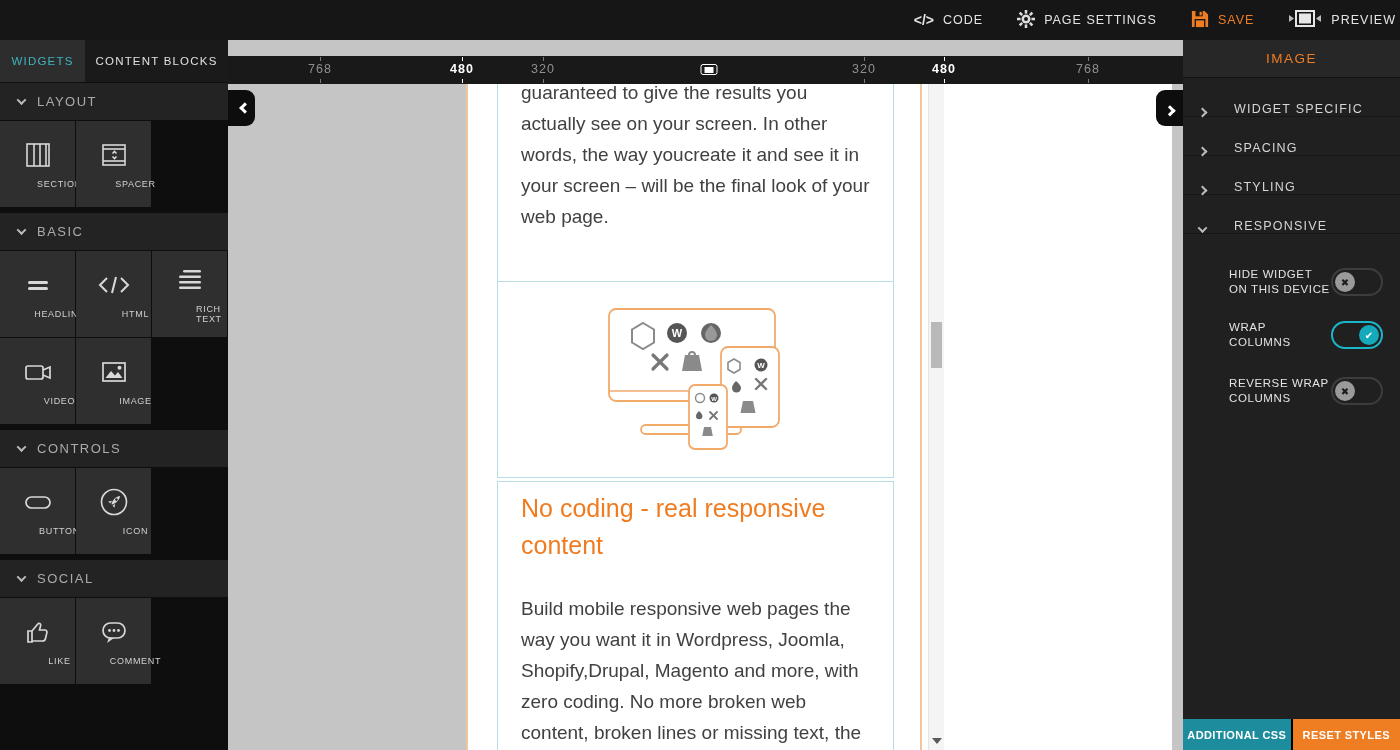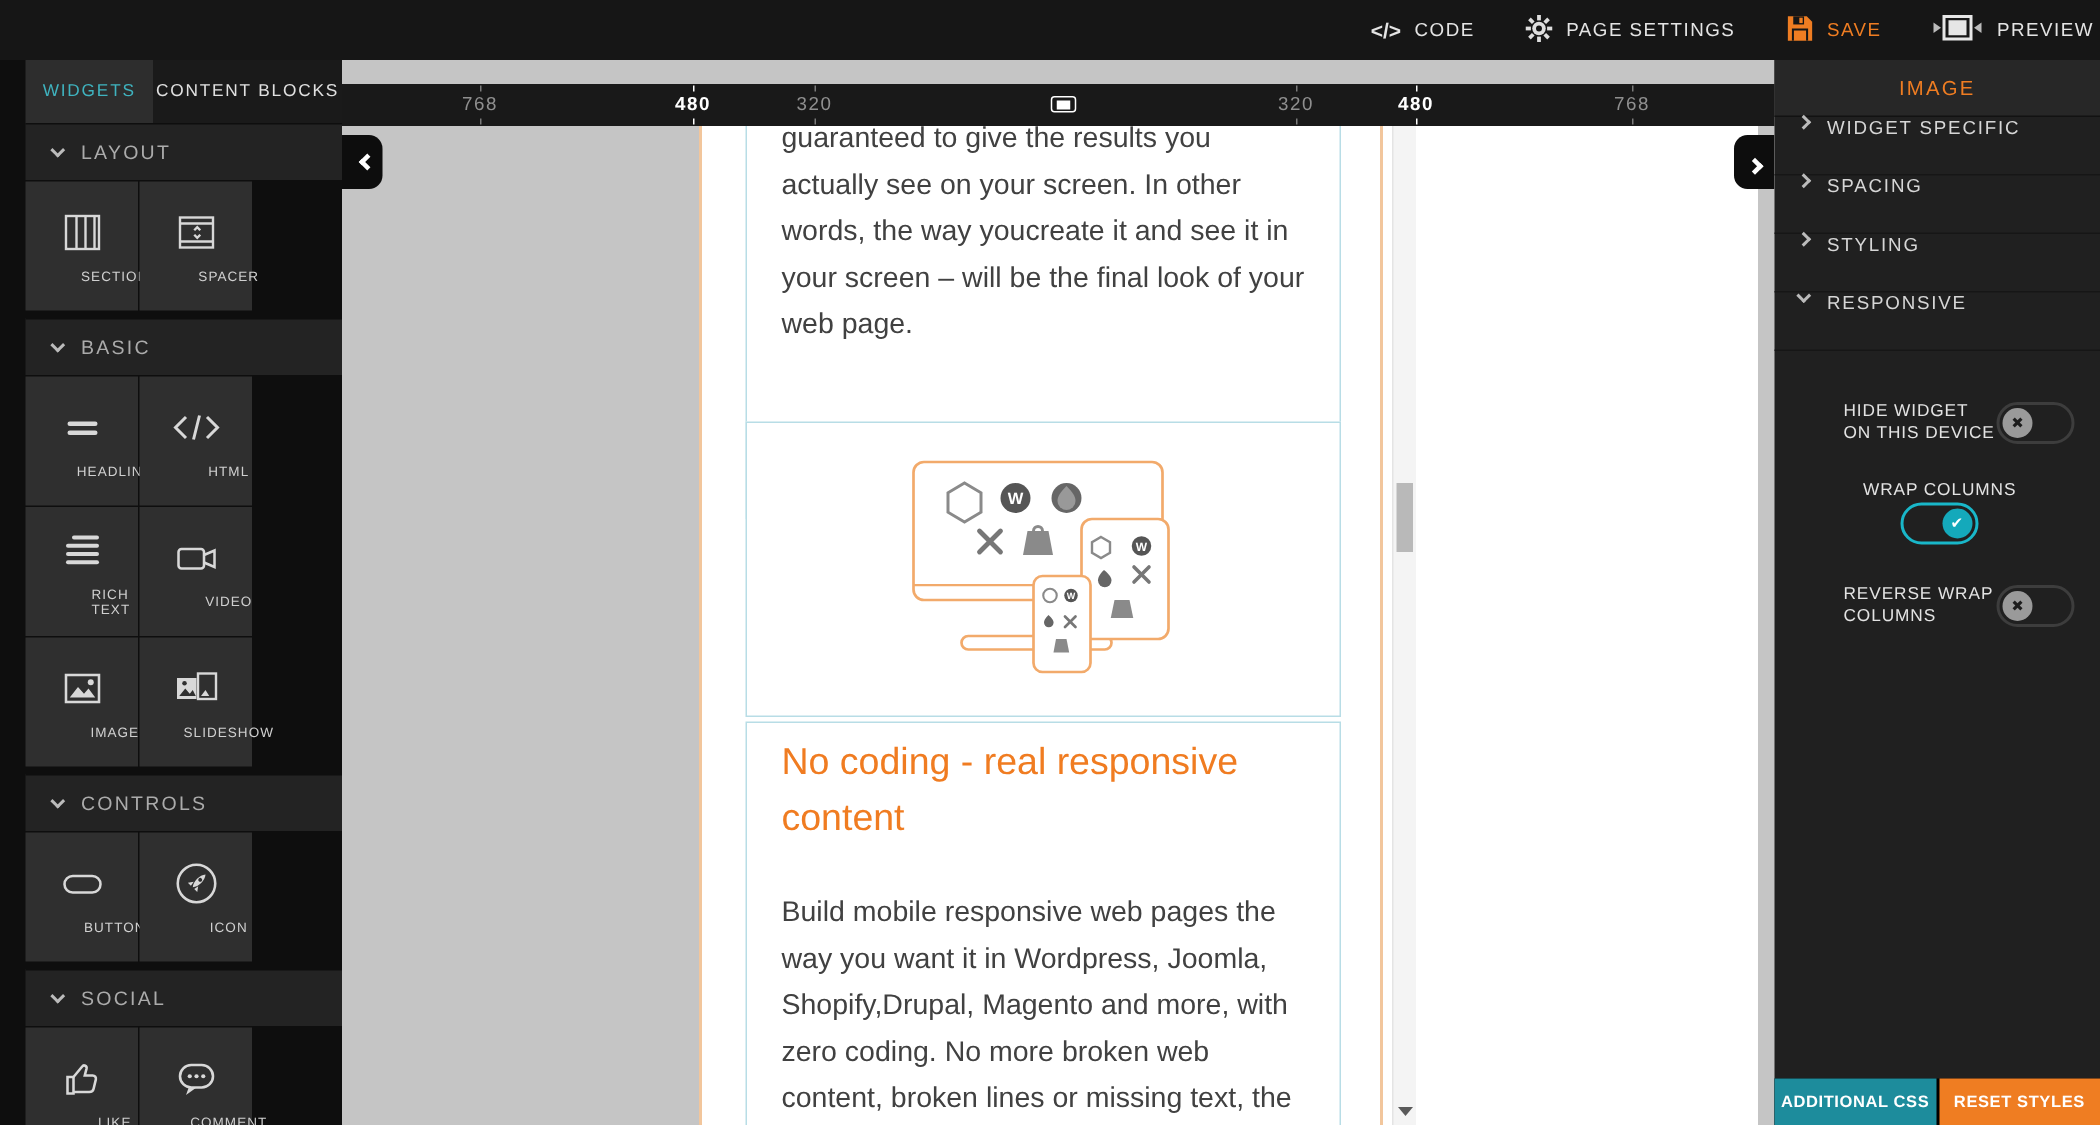--- a/index.html
+++ b/index.html
@@ -8,21 +8,21 @@
   #app { position:absolute; width:1400px; height:750px; background:#c5c5c5; overflow:hidden; }
 
   
   .topbar { position:absolute; left:0; top:0; width:1400px; height:40px; background:#161616;
             display:flex; align-items:center; justify-content:flex-end; gap:34px; padding-right:4px; z-index:50; }
   .tb-item { display:flex; align-items:center; gap:9px; color:#e4e4e4; font-size:12.5px; letter-spacing:1px; cursor:pointer; white-space:nowrap; }
   .tb-item.save { color:#ef7d22; }
   .code-glyph { font-weight:bold; font-size:14px; color:#e4e4e4; letter-spacing:0; }
 
   
-  .left-panel { position:absolute; left:0; top:40px; width:228px; height:710px; background:#0e0e0e; z-index:40;padding-left:17px; }
+  .left-panel { position:absolute; left:0; top:40px; width:228px; height:710px; background:#0e0e0e; z-index:40; }
   .lp-tabs { display:flex; height:42px; }
   .lp-tab { display:flex; align-items:center; justify-content:center; font-size:11.5px; letter-spacing:1.2px; cursor:pointer; }
   .lp-tab.active { width:85px; background:#2d2d2d; color:#3fb3bf; }
   .lp-tab.inactive { flex:1; background:#1a1a1a; color:#e0e0e0; }
   .lp-section-head { height:38px; background:#232323; display:flex; align-items:center; gap:12px;
                      padding-left:18px; color:#ababab; font-size:13px; letter-spacing:1.5px; cursor:pointer; border-top:1px solid #0e0e0e; }
   .lp-grid { display:flex; flex-wrap:wrap; gap:1px; padding-top:1px; }
   .tile { width:75px; height:86px; background:#2f2f2f; display:flex; flex-direction:column; align-items:center;
           justify-content:center; gap:9px; cursor:pointer; }
   .tile-label { color:#d0d0d0; font-size:9px; letter-spacing:0.7px;margin-left:44px; }
@@ -72,21 +72,21 @@
   .side-arrow.l { left:0; border-radius:0 9px 9px 0; }
   .side-arrow.r { left:928px; border-radius:9px 0 0 9px; }
   .side-arrow .chev { border-color:#fff; width:8px; height:8px; border-width:3px; }
   .side-arrow .chev.left-pt { transform:rotate(135deg) translate(-2px,-2px); }
   .side-arrow .chev.right-pt { transform:rotate(-45deg) translate(-2px,2px); }
 
   
   .right-panel { position:absolute; left:1183px; top:40px; width:217px; height:710px; background:#202020; z-index:40; }
   .rp-title { height:38px; background:#272727; display:flex; align-items:center; justify-content:center;
               color:#ef7d22; font-size:13.5px; letter-spacing:1.5px; border-bottom:1px solid #121212; }
-  .rp-acc { height:39px; display:flex; align-items:flex-start; gap:12px; padding-left:16px;
+  .rp-acc { height:39px; display:flex; align-items:flex-end; gap:28px; padding-left:16px;
             color:#d6d6d6; font-size:12.5px; letter-spacing:1.2px; border-bottom:1px solid #161616; cursor:pointer; }
   .rp-body { padding:33px 17px 0 19px; }
   .rp-row { display:flex; align-items:center; justify-content:space-between; margin-bottom:23px; }
   .rp-label { width:128px; color:#e3e3e3; font-size:11.5px; letter-spacing:0.6px; line-height:15px;margin-left:27px; }
   .toggle { position:relative; width:52px; height:28px; border-radius:15px; border:2px solid #3d3d3d; flex:none; cursor:pointer; }
   .toggle .knob { position:absolute; top:2px; width:20px; height:20px; border-radius:50%;
                   display:flex; align-items:center; justify-content:center; font-size:10px; }
   .toggle.off .knob { left:2px; background:#9a9a9a; color:#1d1d1d; }
   .toggle.on { border-color:#19b7c9; }
   .toggle.on .knob { right:2px; background:#14a9bb; color:#fff; }
@@ -237,32 +237,20 @@
       <div class="tile">
         <span>
           <svg width="30" height="30" viewBox="0 0 30 30">
             <rect x="4" y="6" width="22" height="18" fill="none" stroke="#d8d8d8" stroke-width="1.7"></rect>
             <path d="M6.5 21 l5.5-7 4 4.5 3-3.5 4.5 6 z" fill="#d8d8d8"></path>
             <circle cx="20.5" cy="10.8" r="2" fill="#d8d8d8"></circle>
           </svg>
           </span>
         <span class="tile-label">IMAGE</span>
       </div>
-      <div class="tile">
-        <span>
-          <svg width="32" height="30" viewBox="0 0 32 30">
-            <rect x="17" y="5" width="12" height="17" fill="none" stroke="#d8d8d8" stroke-width="1.6"></rect>
-            <rect x="3" y="8" width="13" height="14" fill="#d8d8d8"></rect>
-            <path d="M4.5 20 l4-5 3 3.5 2-2.5 2 4 z" fill="#2f2f2f"></path>
-            <path d="M19 20 l3-4 2.5 4 z" fill="#d8d8d8"></path>
-            <circle cx="8" cy="11.5" r="1.5" fill="#2f2f2f"></circle>
-          </svg>
-          </span>
-        <span class="tile-label">SLIDESHOW</span>
-      </div>
     </div>
 
     <div class="lp-section-head" style="margin-top:5px;">
       <span class="chev down"></span>
       <span>CONTROLS</span>
     </div>
     <div class="lp-grid">
       <div class="tile">
         <span>
           <svg width="30" height="30" viewBox="0 0 30 30" fill="none" stroke="#d8d8d8" stroke-width="1.7">
@@ -446,21 +434,21 @@
 
     <div class="rp-body">
       <div class="rp-row">
         <span class="rp-label">HIDE WIDGET ON THIS DEVICE</span>
         <span class="toggle off">
           <span class="knob">
               <span>✖</span>
             </span>
         </span>
       </div>
-      <div class="rp-row" style="margin-bottom:26px;flex-direction:column;">
+      <div class="rp-row" style="margin-bottom:26px;">
         <span class="rp-label">WRAP COLUMNS</span>
         <span class="toggle on">
           <span class="knob">
               <span>✔</span>
             </span>
         </span>
       </div>
       <div class="rp-row">
         <span class="rp-label">REVERSE WRAP COLUMNS</span>
         <span class="toggle off">

